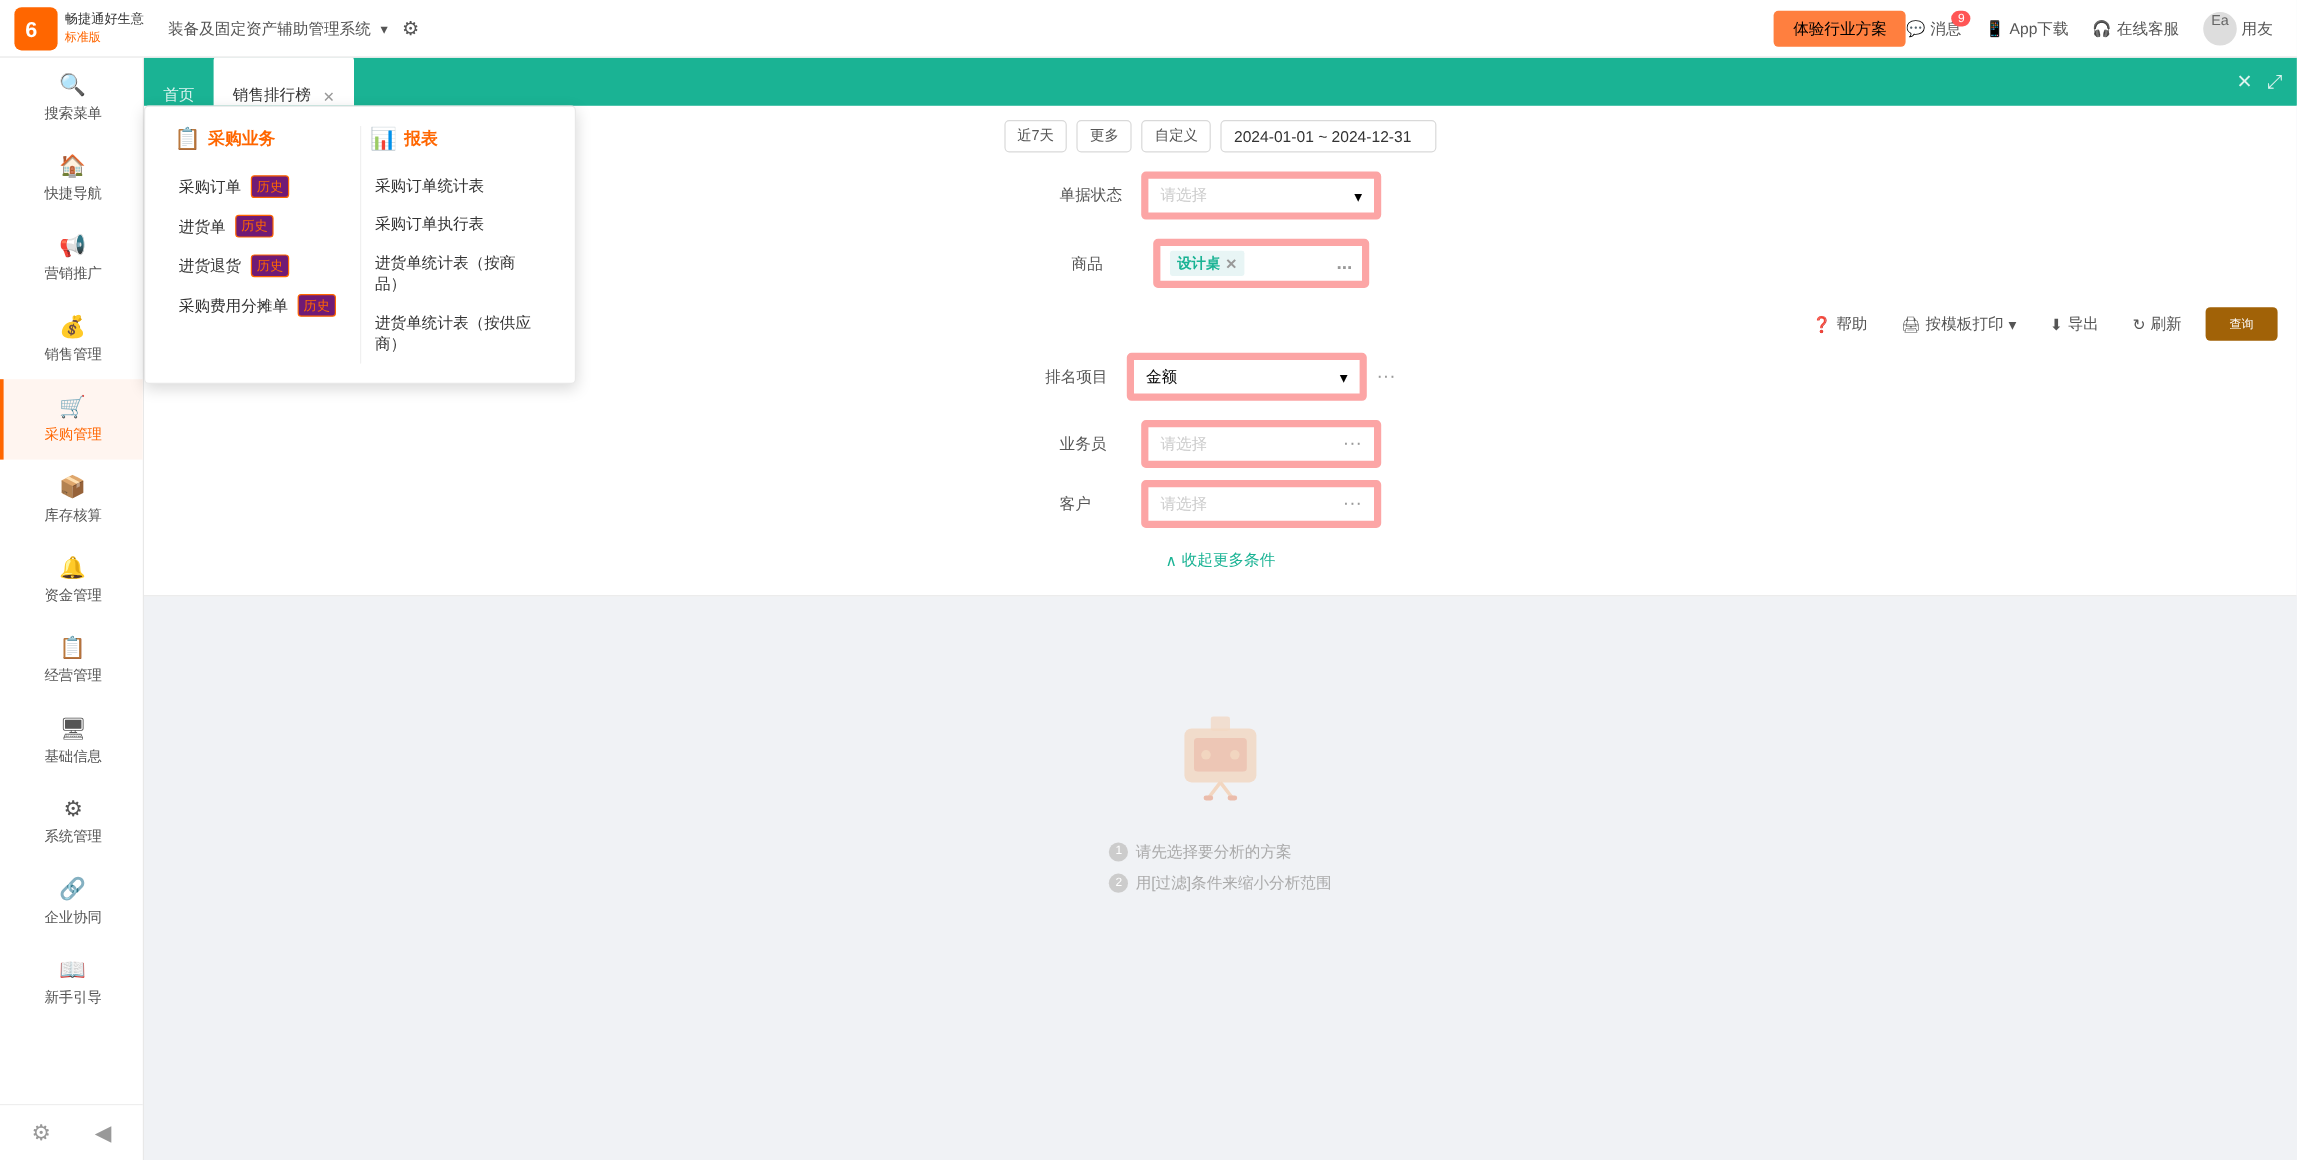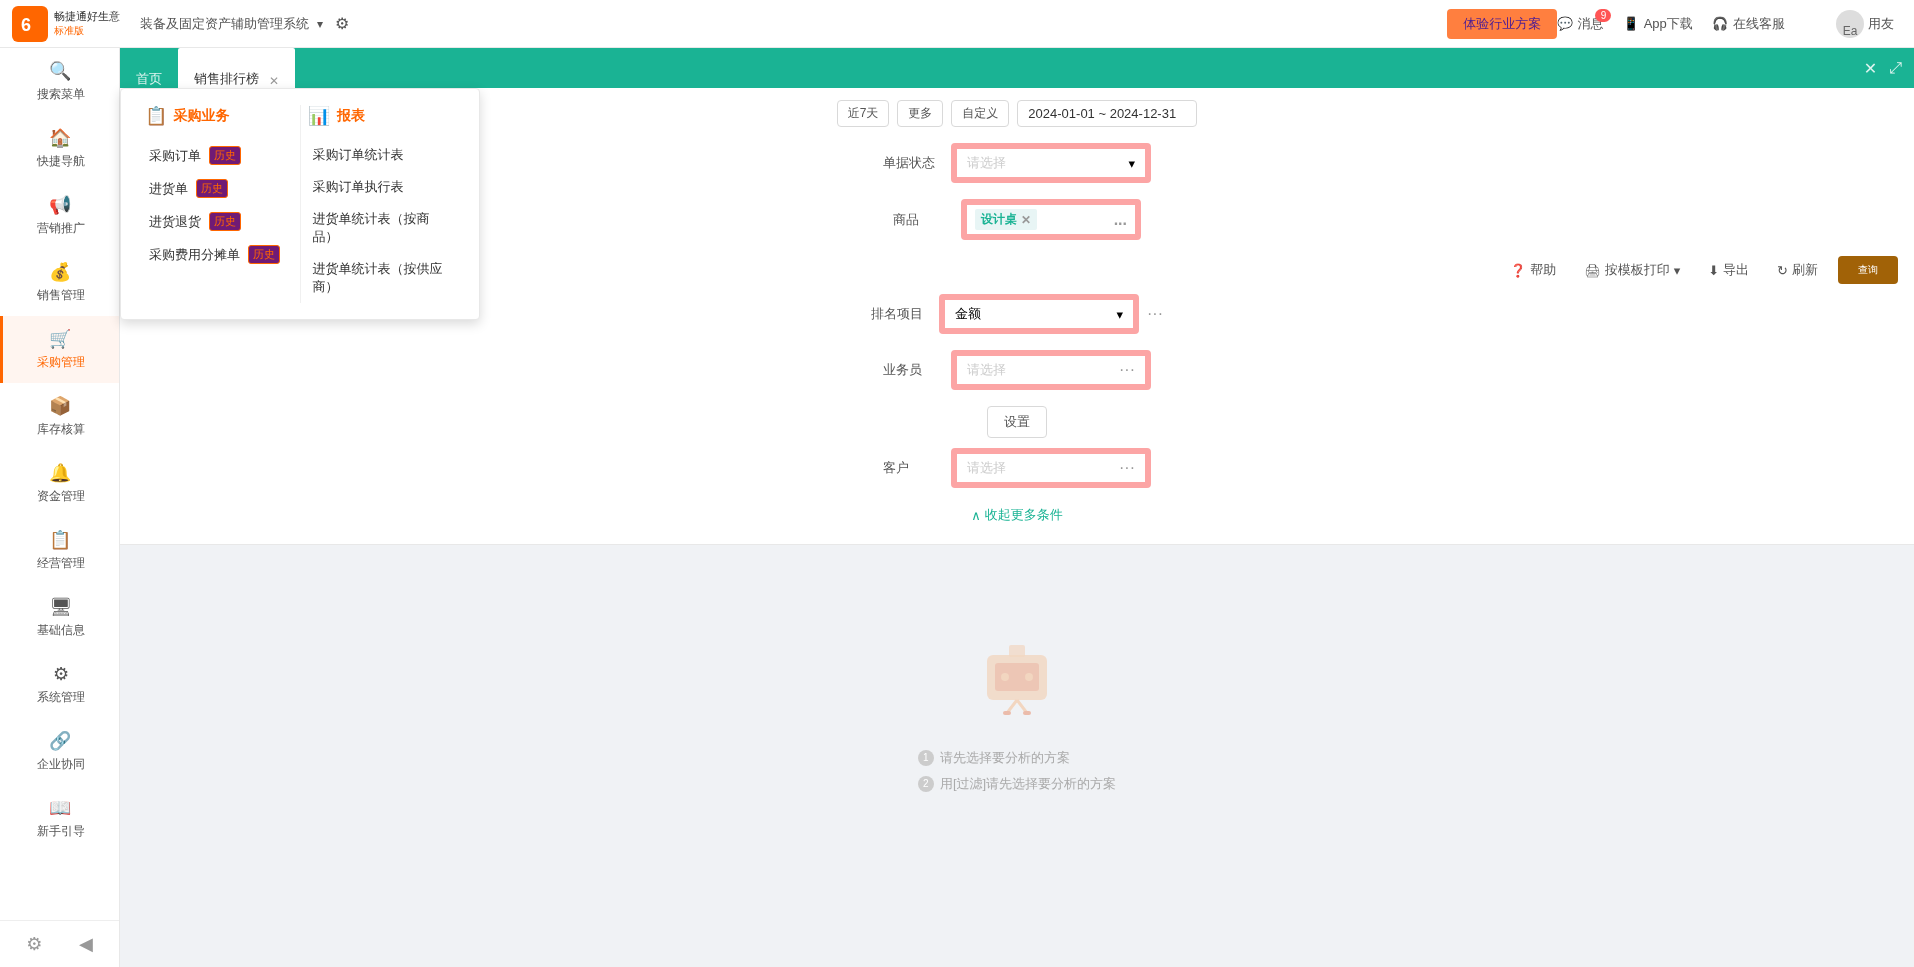--- a/index.html
+++ b/index.html
@@ -45,21 +45,21 @@
       gap: 8px;
       color: #333;
       font-size: 13px;
       margin-left: 8px;
     }
     .topbar-title span { color: #555; }
     .topbar-chevron { color: #999; font-size: 12px; cursor: pointer; }
     .topbar-gear { color: #666; font-size: 16px; cursor: pointer; margin-left: 4px; }
     .topbar-btn {
       background: #ff7f3f;
-      color: #4c1d95;
+      color: #000000;
       border: none;
       border-radius: 4px;
       padding: 6px 16px;
       font-size: 13px;
       cursor: pointer;
     }
 
     .topbar-right {
       display: flex;
       align-items: center;
@@ -86,25 +86,24 @@
       padding: 1px 4px;
       min-width: 16px;
       text-align: center;
     }
     .avatar-circle {
       width: 28px;
       height: 28px;
       border-radius: 50%;
       background: #ddd;
       display: flex;
-      align-items: flex-end;
+      align-items: flex-start;
       justify-content: center;
       font-size: 12px;
       color: #666;
-      margin-left: 31px;
     }
 
     
     .sidebar {
       width: 120px;
       background: #fff;
       position: fixed;
       top: 48px;
       left: 0;
       bottom: 0;
@@ -631,23 +630,20 @@
       </div>
 
       <div class="filter-group">
         <span class="filter-label">业务员</span>
         <div class="filter-select" style="min-width:200px;">
           <span style="color:#ccc;">请选择</span>
           <span class="dots">···</span>
         </div>
       </div>
 
-      <div class="toolbar-right" style="margin-left:0; flex:1; justify-content:flex-start; gap:8px;">
-        <button class="settings-btn">设置</button>
-      </div>
     </div>
 
     <div class="filter-row">
       <div class="filter-group">
         <span class="filter-label">客户</span>
         <div class="filter-select" style="min-width:200px;">
           <span style="color:#ccc;">请选择</span>
           <span class="dots">···</span>
         </div>
       </div>
@@ -672,17 +668,17 @@
       <rect x="56" y="86" width="8" height="4" rx="2" fill="#e8997a"></rect>
       <rect x="42" y="20" width="16" height="12" rx="2" fill="#f4c49e" opacity="0.7"></rect>
     </svg>
     <ul class="empty-tips">
       <li>
         <span class="circle-num">1</span>
         <span>请先选择要分析的方案</span>
       </li>
       <li>
         <span class="circle-num">2</span>
-        <span>用[过滤]请先选择要分析的方案</span>
+        <span>用[过滤]条件来缩小分析范围</span>
       </li>
     </ul>
   </div>
 </div>
 
 </body></html>

